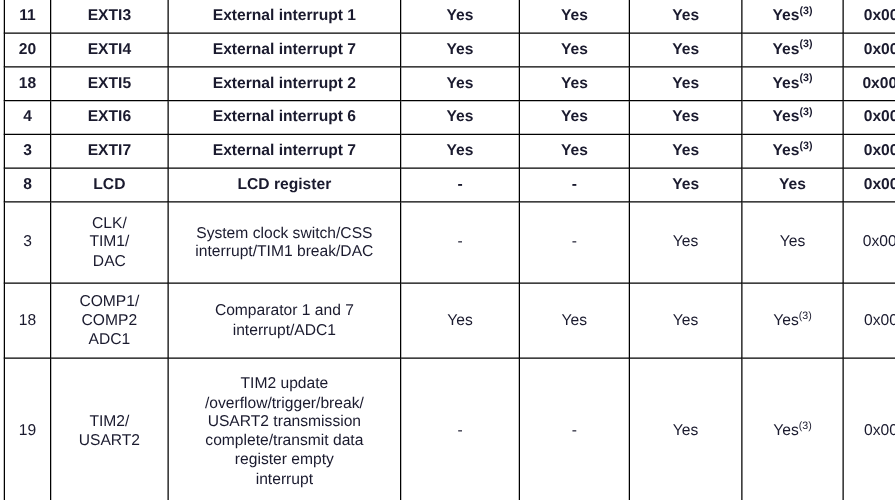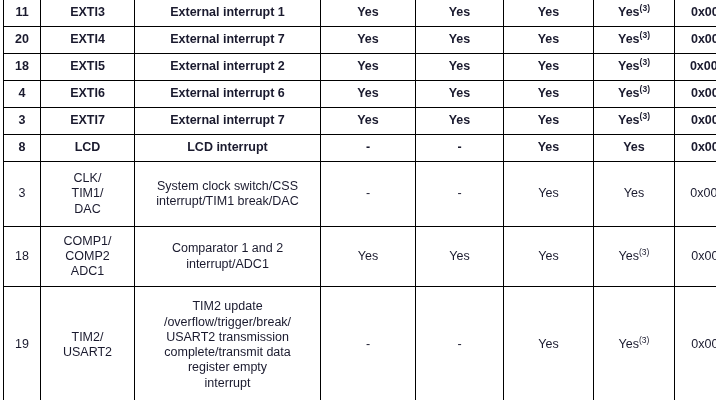--- a/index.html
+++ b/index.html
@@ -118,21 +118,21 @@
         <td class="c-wfi">Yes</td>
         <td class="c-wfe">Yes</td>
         <td class="c-halt">Yes</td>
         <td class="c-active"><span>Yes</span><span class="sup">(3)</span></td>
         <td class="c-addr">0x00 8044</td>
       </tr>
 
       <tr class="r-simple">
         <td class="c-num">8</td>
         <td class="c-acro">LCD</td>
-        <td class="c-desc">LCD interrupt</td>
+        <td class="c-desc">LCD register</td>
         <td class="c-wfi">-</td>
         <td class="c-wfe">-</td>
         <td class="c-halt">Yes</td>
         <td class="c-active"><span>Yes</span><span class="sup"></span></td>
         <td class="c-addr">0x00 8048</td>
       </tr>
 
       <tr class="r-17">
         <td class="c-num">3</td>
         <td class="c-acro multiline">CLK/
@@ -145,21 +145,21 @@
         <td class="c-halt">Yes</td>
         <td class="c-active"><span>Yes</span><span class="sup"></span></td>
         <td class="c-addr">0x00 804C</td>
       </tr>
 
       <tr class="r-18">
         <td class="c-num">18</td>
         <td class="c-acro multiline">COMP1/
 COMP2
 ADC1</td>
-        <td class="c-desc multiline">Comparator 1 and 2
+        <td class="c-desc multiline">Comparator 1 and 7
 interrupt/ADC1</td>
         <td class="c-wfi">Yes</td>
         <td class="c-wfe">Yes</td>
         <td class="c-halt">Yes</td>
         <td class="c-active"><span>Yes</span><span class="sup">(3)</span></td>
         <td class="c-addr">0x00 8050</td>
       </tr>
 
       <tr class="r-19">
         <td class="c-num">19</td>

